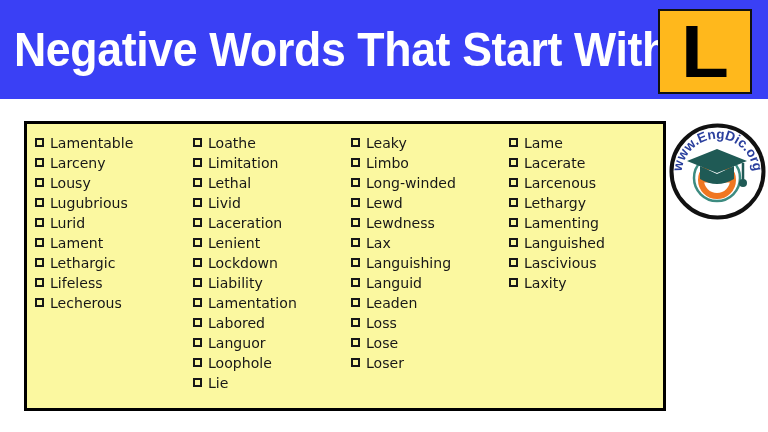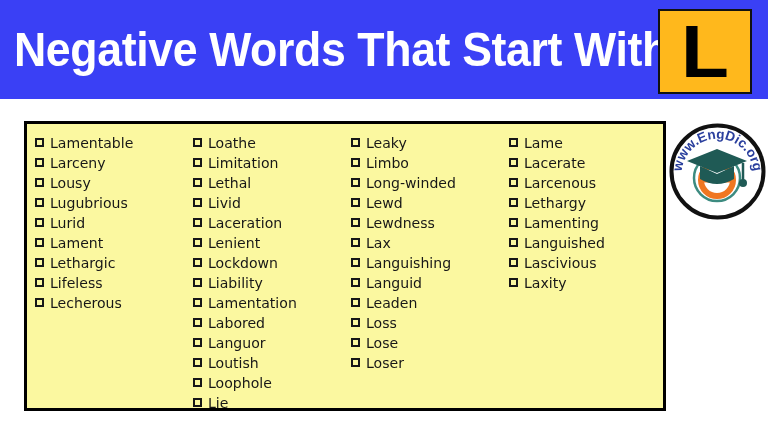--- a/index.html
+++ b/index.html
@@ -193,24 +193,20 @@
       <div class="word-item">
         <span class="checkbox-glyph"></span>
         <span class="word-label">Labored</span>
       </div>
       <div class="word-item">
         <span class="checkbox-glyph"></span>
         <span class="word-label">Languor</span>
       </div>
       <div class="word-item">
         <span class="checkbox-glyph"></span>
-        <span class="word-label">Loutish</span>
-      </div>
-      <div class="word-item">
-        <span class="checkbox-glyph"></span>
         <span class="word-label">Loophole</span>
       </div>
       <div class="word-item">
         <span class="checkbox-glyph"></span>
         <span class="word-label">Lie</span>
       </div>
     </div>
 
     <div class="word-column">
       <div class="word-item">

